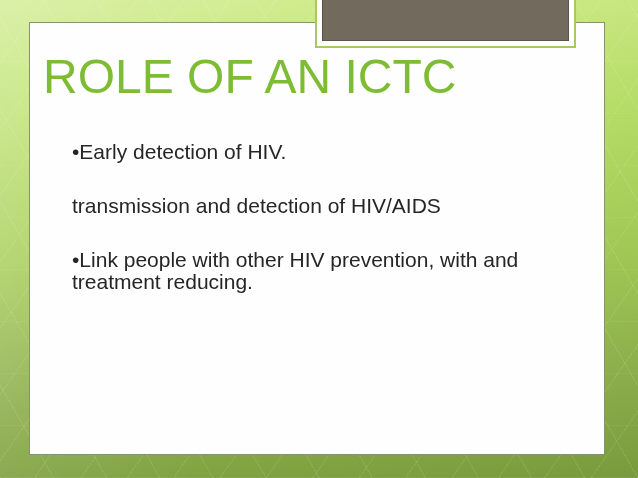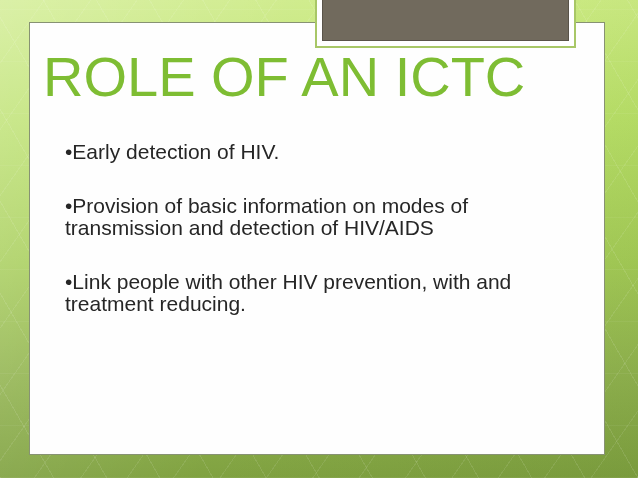--- a/index.html
+++ b/index.html
@@ -76,38 +76,38 @@
     border: 1px solid #595349;
     box-shadow: 0 0 0 5px #ffffff, 0 0 0 7px #a8c767;
     z-index: 3;
   }
 
   .slide-title {
     position: absolute;
     left: 43px;
     top: 53px;
     z-index: 4;
-    font-size: 56px;
+    font-size: 48px;
     line-height: 48px;
     color: #7ebd33;
     white-space: nowrap;
   }
 
   .slide-body {
     position: absolute;
     left: 56px;
     top: 141px;
     width: 535px;
     z-index: 4;
     color: #262626;
     font-size: 21px;
   }
 
   .para {
-    margin: 0 0 32px 9px;
+    margin: 0 0 32px 16px;
   }
 
   .line {
     line-height: 22px;
     white-space: nowrap;
   }
 </style>
 </head>
 <body>
 
@@ -119,21 +119,20 @@
 
   <div class="slide-title">ROLE OF AN ICTC</div>
 
   <div class="slide-body">
 
     <div class="para">
       <div class="line">•Early detection of HIV.</div>
     </div>
 
     <div class="para">
-      <div class="line">•Provision of basic information on modes of</div>
       <div class="line">transmission and detection of HIV/AIDS</div>
     </div>
 
 
     <div class="para">
       <div class="line">•Link people with other HIV prevention, with and</div>
       <div class="line">treatment reducing.</div>
     </div>
 
   </div>

